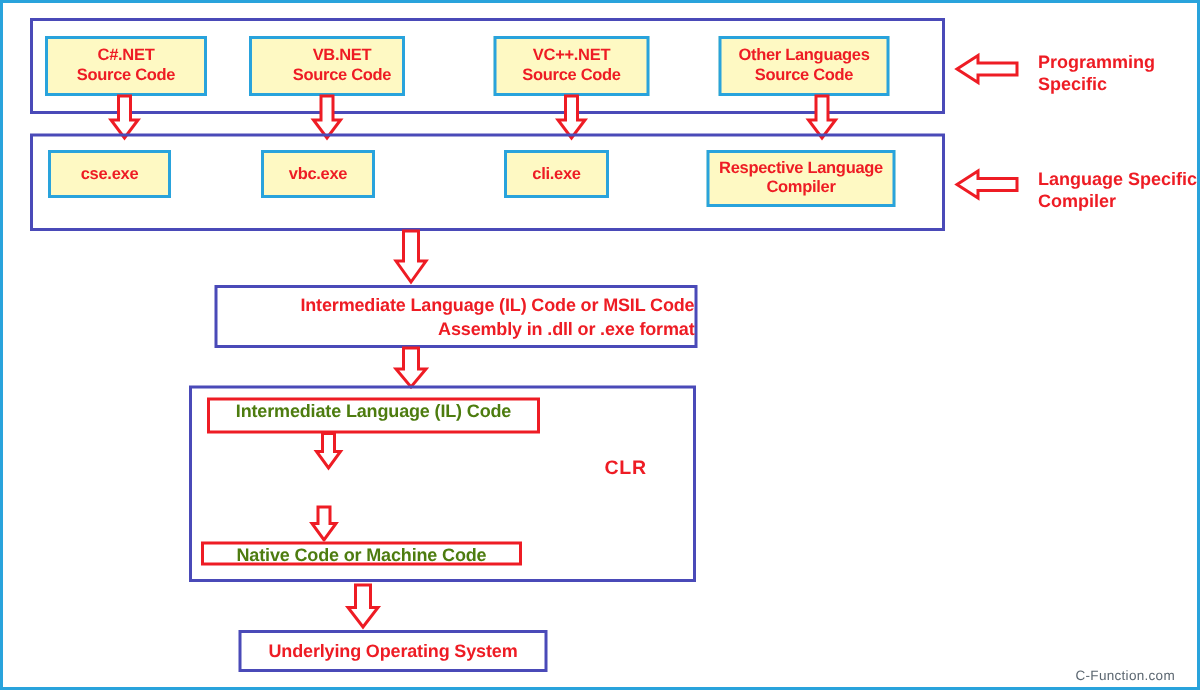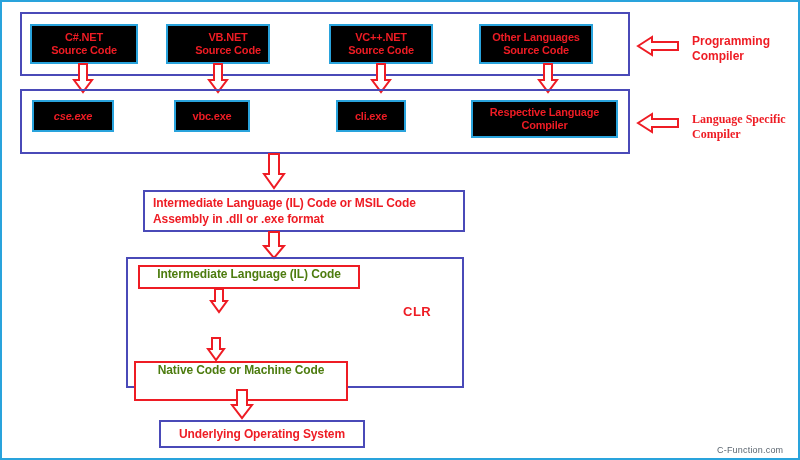--- a/index.html
+++ b/index.html
@@ -24,21 +24,21 @@
 
   
   .group {
     border: 2px solid #4a4ab8;
     background: transparent;
   }
 
   
   .cbox {
     border: 2px solid #29a3dc;
-    background: #000000;
+    background: #fef9c3;
     color: #ee1c24;
     font-weight: bold;
     font-size: 11px;
     line-height: 13px;
     display: flex;
     align-items: center;
     justify-content: center;
     text-align: center;
     letter-spacing: -0.2px;
   }
@@ -140,21 +140,21 @@
       <div>Source Code</div>
     </div>
   </div>
 
   <div class="abs" style="left:634px; top:33px; width:44px; height:22px;">
     <svg width="44" height="22" viewBox="0 0 44 22">
       <polygon points="2,11 16,2 16,7 42,7 42,15 16,15 16,20" fill="#ffffff" stroke="#ee1c24" stroke-width="2" stroke-linejoin="miter"></polygon>
     </svg>
   </div>
   <div class="abs sidelabel" style="left:690px; top:32px; width:108px;">Programming
-Compiler</div>
+Specific</div>
 
   <div class="abs" style="left:70px; top:62px; width:22px; height:30px;">
     <svg width="22" height="30" viewBox="0 0 22 30">
       <polygon points="7,0 15,0 15,16 20,16 11,28 2,16 7,16" fill="#ffffff" stroke="#ee1c24" stroke-width="2" stroke-linejoin="miter"></polygon>
     </svg>
   </div>
   <div class="abs" style="left:205px; top:62px; width:22px; height:30px;">
     <svg width="22" height="30" viewBox="0 0 22 30">
       <polygon points="7,0 15,0 15,16 20,16 11,28 2,16 7,16" fill="#ffffff" stroke="#ee1c24" stroke-width="2" stroke-linejoin="miter"></polygon>
     </svg>
@@ -165,54 +165,54 @@
     </svg>
   </div>
   <div class="abs" style="left:535px; top:62px; width:22px; height:30px;">
     <svg width="22" height="30" viewBox="0 0 22 30">
       <polygon points="7,0 15,0 15,16 20,16 11,28 2,16 7,16" fill="#ffffff" stroke="#ee1c24" stroke-width="2" stroke-linejoin="miter"></polygon>
     </svg>
   </div>
 
   <div class="abs group" style="left:18px; top:87px; width:610px; height:65px;"></div>
 
-  <div class="abs cbox" style="left:30px; top:98px; width:82px; height:32px;font-style:italic;">
+  <div class="abs cbox" style="left:30px; top:98px; width:82px; height:32px;">
     <div>cse.exe</div>
   </div>
 
   <div class="abs cbox" style="left:172px; top:98px; width:76px; height:32px;">
     <div>vbc.exe</div>
   </div>
 
   <div class="abs cbox" style="left:334px; top:98px; width:70px; height:32px;">
     <div>cli.exe</div>
   </div>
 
-  <div class="abs cbox" style="left:469px; top:98px; width:147px; height:38px;">
+  <div class="abs cbox" style="left:469px; top:98px; width:126px; height:38px;">
     <div>
       <div>Respective Language</div>
       <div>Compiler</div>
     </div>
   </div>
 
   <div class="abs" style="left:634px; top:110px; width:44px; height:22px;">
     <svg width="44" height="22" viewBox="0 0 44 22">
       <polygon points="2,11 16,2 16,7 42,7 42,15 16,15 16,20" fill="#ffffff" stroke="#ee1c24" stroke-width="2" stroke-linejoin="miter"></polygon>
     </svg>
   </div>
-  <div class="abs sidelabel" style="left:690px; top:110px; width:108px;font-family:Liberation Serif, serif;">Language Specific
+  <div class="abs sidelabel" style="left:690px; top:110px; width:108px;">Language Specific
 Compiler</div>
 
   <div class="abs" style="left:260px; top:152px; width:24px; height:36px;">
     <svg width="24" height="36" viewBox="0 0 24 36">
       <polygon points="7,0 17,0 17,20 22,20 12,34 2,20 7,20" fill="#ffffff" stroke="#ee1c24" stroke-width="2" stroke-linejoin="miter"></polygon>
     </svg>
   </div>
 
-  <div class="abs pbox" style="left:141px; top:188px; width:322px; height:42px;">
+  <div class="abs pbox" style="left:141px; top:188px; width:322px; height:42px;align-items:flex-end;">
     <div>Intermediate Language (IL) Code or MSIL Code</div>
     <div>Assembly in .dll or .exe format</div>
   </div>
 
   <div class="abs" style="left:260px; top:230px; width:24px; height:28px;">
     <svg width="24" height="28" viewBox="0 0 24 28">
       <polygon points="7,0 17,0 17,14 22,14 12,26 2,14 7,14" fill="#ffffff" stroke="#ee1c24" stroke-width="2" stroke-linejoin="miter"></polygon>
     </svg>
   </div>
 
@@ -230,21 +230,21 @@
     </svg>
   </div>
 
 
   <div class="abs" style="left:204px; top:336px; width:20px; height:24px;">
     <svg width="20" height="24" viewBox="0 0 20 24">
       <polygon points="6,0 14,0 14,11 18,11 10,22 2,11 6,11" fill="#ffffff" stroke="#ee1c24" stroke-width="2" stroke-linejoin="miter"></polygon>
     </svg>
   </div>
 
-  <div class="abs rbox" style="left:132px; top:359px; width:214px; height:40px;">
+  <div class="abs rbox" style="left:132px; top:359px; width:214px; height:16px;">
     <div>Native Code or Machine Code</div>
   </div>
 
   <div class="abs" style="left:228px; top:388px; width:24px; height:30px;">
     <svg width="24" height="30" viewBox="0 0 24 30">
       <polygon points="7,0 17,0 17,15 22,15 12,28 2,15 7,15" fill="#ffffff" stroke="#ee1c24" stroke-width="2" stroke-linejoin="miter"></polygon>
     </svg>
   </div>
 
   <div class="abs pbox center" style="left:157px; top:418px; width:206px; height:28px; font-size:12px;">

